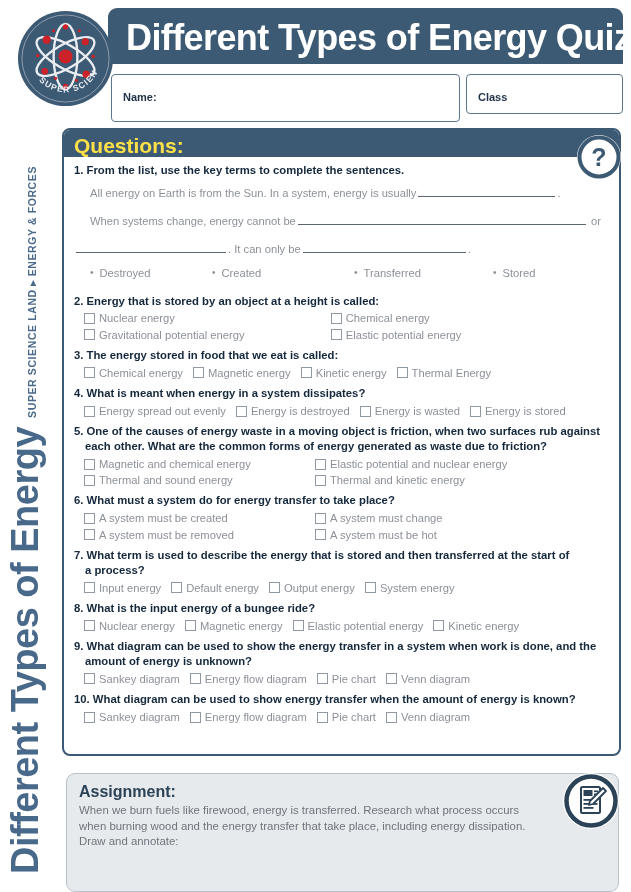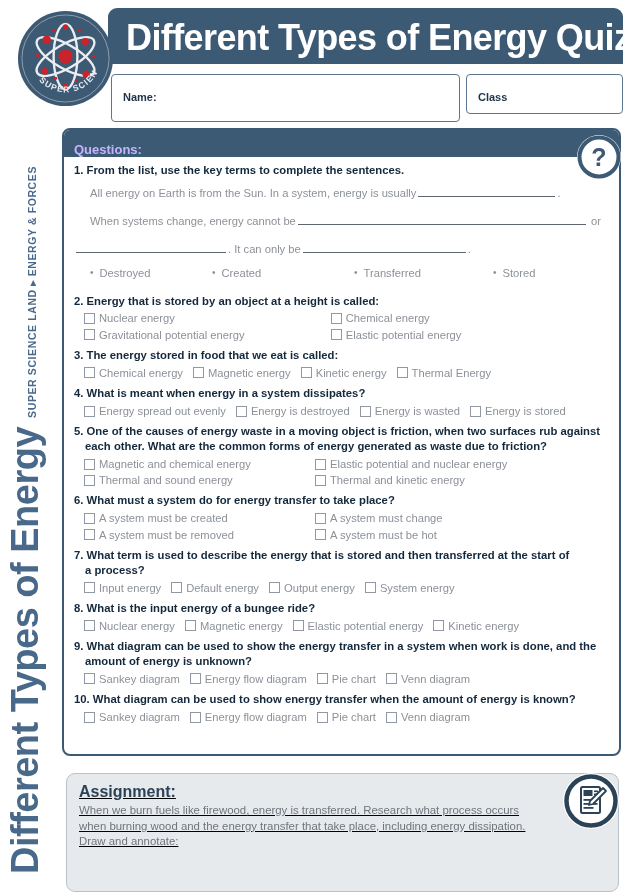--- a/index.html
+++ b/index.html
@@ -132,24 +132,24 @@
     overflow: hidden;
   }
   #questions-header {
     height: 27px;
     background: #3d5a75;
     position: relative;
   }
   #questions-header-label {
     position: absolute;
     left: 10px;
-    top: 12px;
-    font-size: 13px;
+    top: 4px;
+    font-size: 21px;
     font-weight: bold;
-    color: #c4b5fd;
+    color: #fde047;
   }
   #questions-body {
     padding: 6px 10px 4px 10px;
   }
 
   #help-badge {
     position: absolute;
     left: 576px;
     top: 134px;
     width: 46px;
@@ -255,21 +255,20 @@
     left: 66px;
     top: 773px;
     width: 553px;
     height: 119px;
     background: #e7eaed;
     border: 1.4px solid #b9c2ca;
     border-radius: 9px;
     box-sizing: border-box;
     padding: 9px 12px;
     overflow: hidden;
-    text-decoration: underline;
   }
   #assignment-title {
     font-size: 16px;
     font-weight: bold;
     color: #2c4357;
     margin-bottom: 2px;
   }
   .assign-line {
     font-size: 11.4px;
     color: #6e757d;

